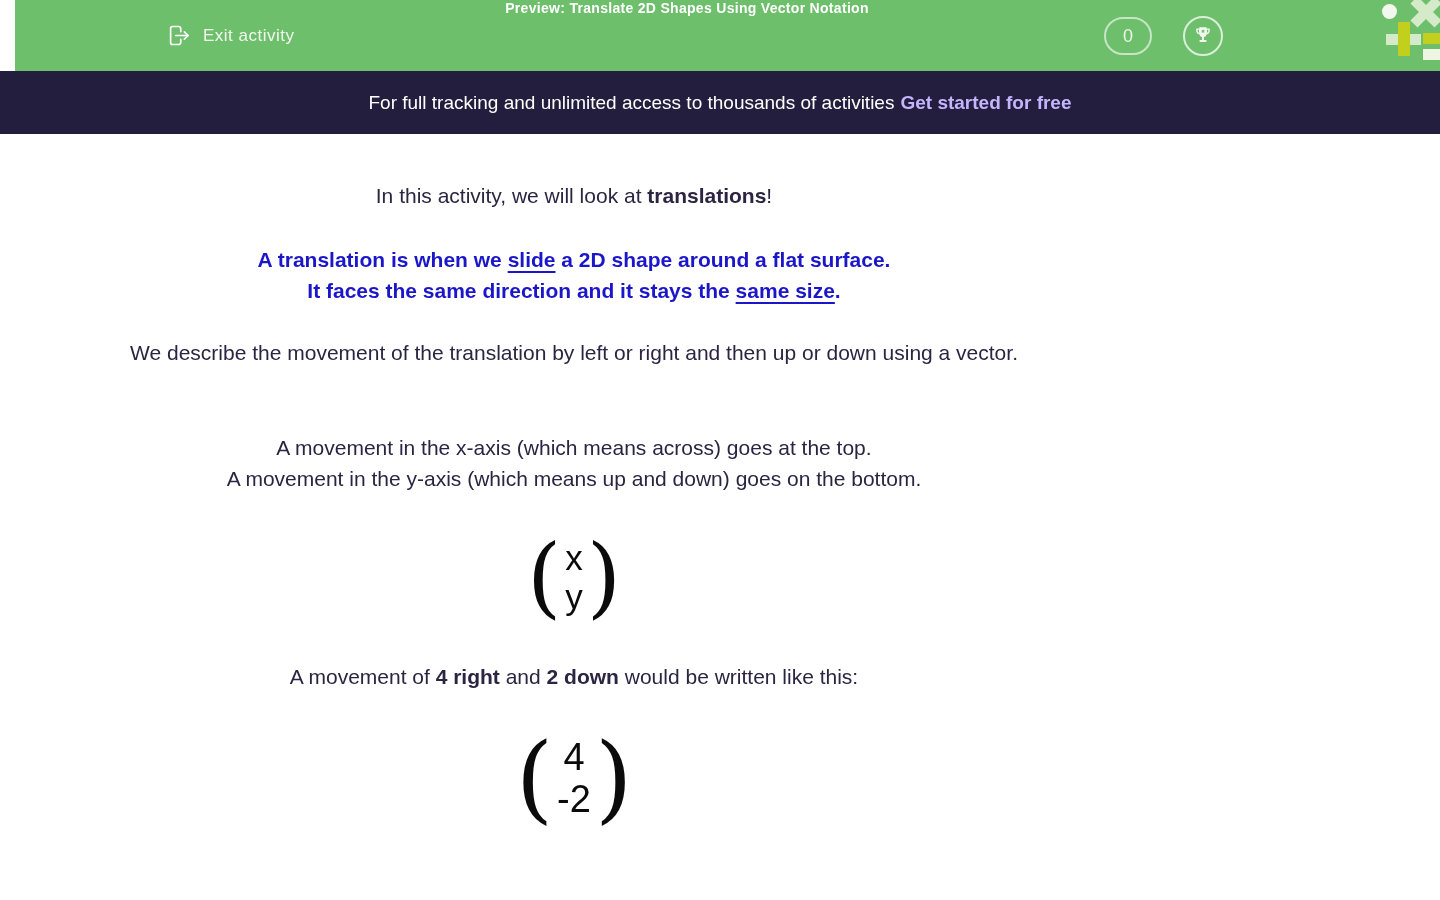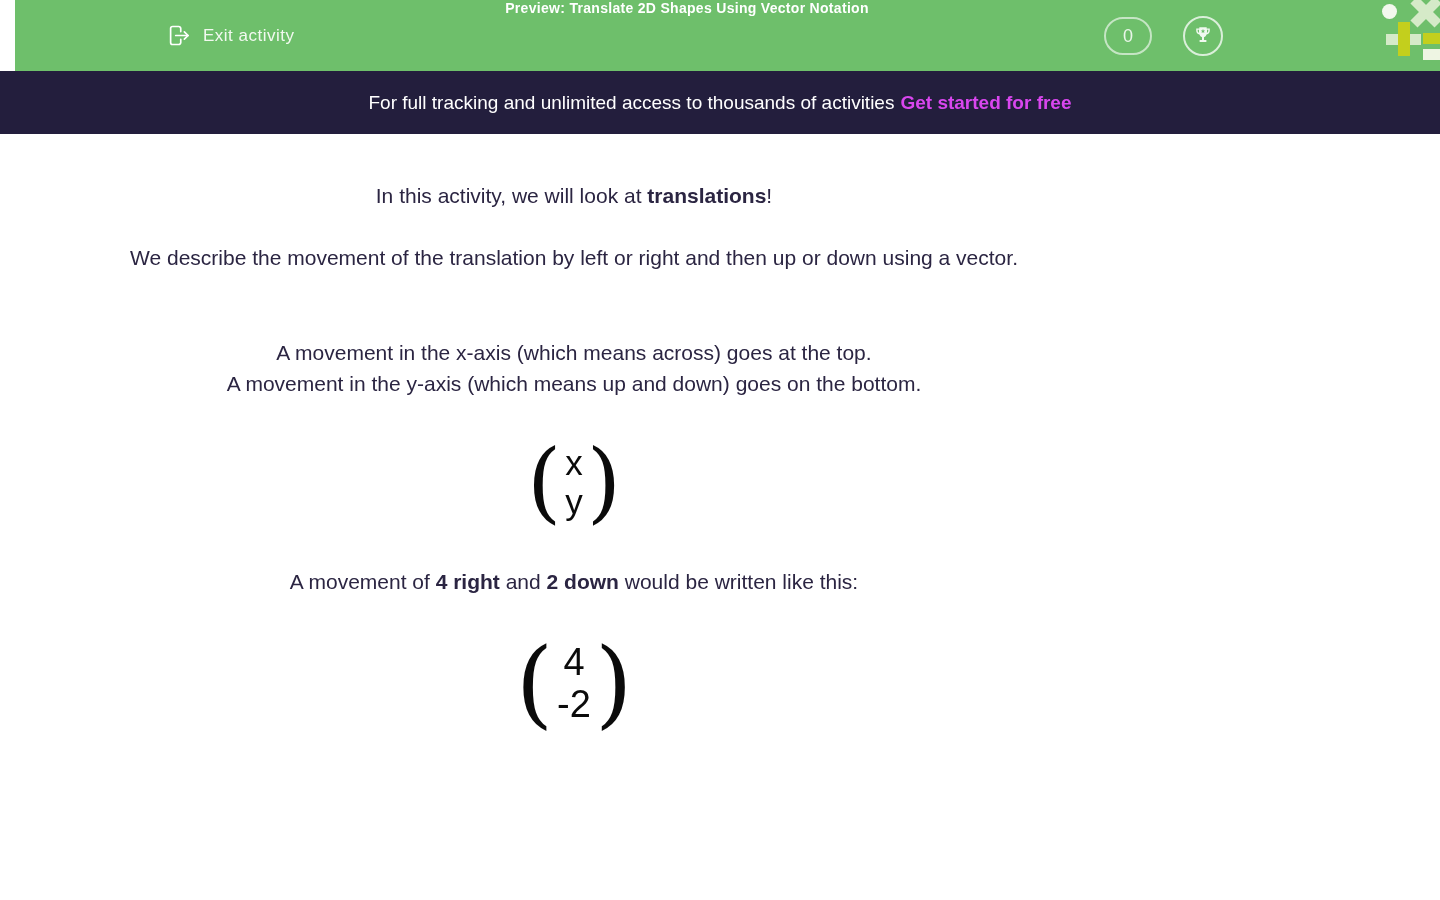--- a/index.html
+++ b/index.html
@@ -34,21 +34,21 @@
   .logo .mult i:first-child { transform:rotate(45deg); }
   .logo .mult i:last-child  { transform:rotate(-45deg); }
   .logo .plus-h { position:absolute; left:11px; top:34px; width:35px; height:11px; background:#d5eac8; }
   .logo .plus-v { position:absolute; left:23px; top:22px; width:12px; height:34px; background:#c3cf1d; }
   .logo .eq-top { position:absolute; left:48px; top:33px; width:31px; height:11px; background:#c3cf1d; }
   .logo .eq-bot { position:absolute; left:48px; top:49px; width:31px; height:11px; background:#eef5e3; }
 
   
   .banner { width:1440px; height:63px; background:#231e3d; color:#ffffff;
             display:flex; align-items:center; justify-content:center; font-size:19px; }
-  .banner .cta { font-weight:700; color:#d946ef; text-decoration:none; margin-left:6px; cursor:pointer; }
+  .banner .cta { font-weight:700; color:#c4b5fd; text-decoration:none; margin-left:6px; cursor:pointer; }
 
   
   main { width:1148px; text-align:center; color:#2b2542; padding-top:46px; }
   .p { font-size:21px; line-height:31px; }
   .p b { font-weight:700; }
   .p-intro { }
   .p-blue { margin-top:33px; color:#1b16c9; font-weight:700; }
   .p-blue .u { text-decoration:underline; text-underline-offset:4px; text-decoration-thickness:2px; }
   .p-desc { margin-top:31px; }
   .p-axes { margin-top:64px; }
@@ -107,20 +107,21 @@
 
 <div class="banner">
   <span>For full tracking and unlimited access to thousands of activities</span>
   <a class="cta">Get started for free</a>
 </div>
 
 <main>
 
   <p class="p p-intro"><span>In this activity, we will look at </span><b>translations</b><span>!</span></p>
 
+  <p class="p p-blue"><span>A translation is when we </span><span class="u">slide</span><span> a 2D shape around a flat surface.</span><br><span>It faces the same direction and it stays the </span><span class="u">same size</span><span>.</span></p>
 
   <p class="p p-desc">We describe the movement of the translation by left or right and then up or down using a vector.</p>
 
   <p class="p p-axes"><span>A movement in the x-axis (which means across) goes at the top.</span><br><span>A movement in the y-axis  (which means up and down)  goes on the bottom.</span></p>
 
   <div class="vector vec1">
     <span class="paren">(</span>
     <span class="col">
       <span>x</span>
       <span>y</span>

